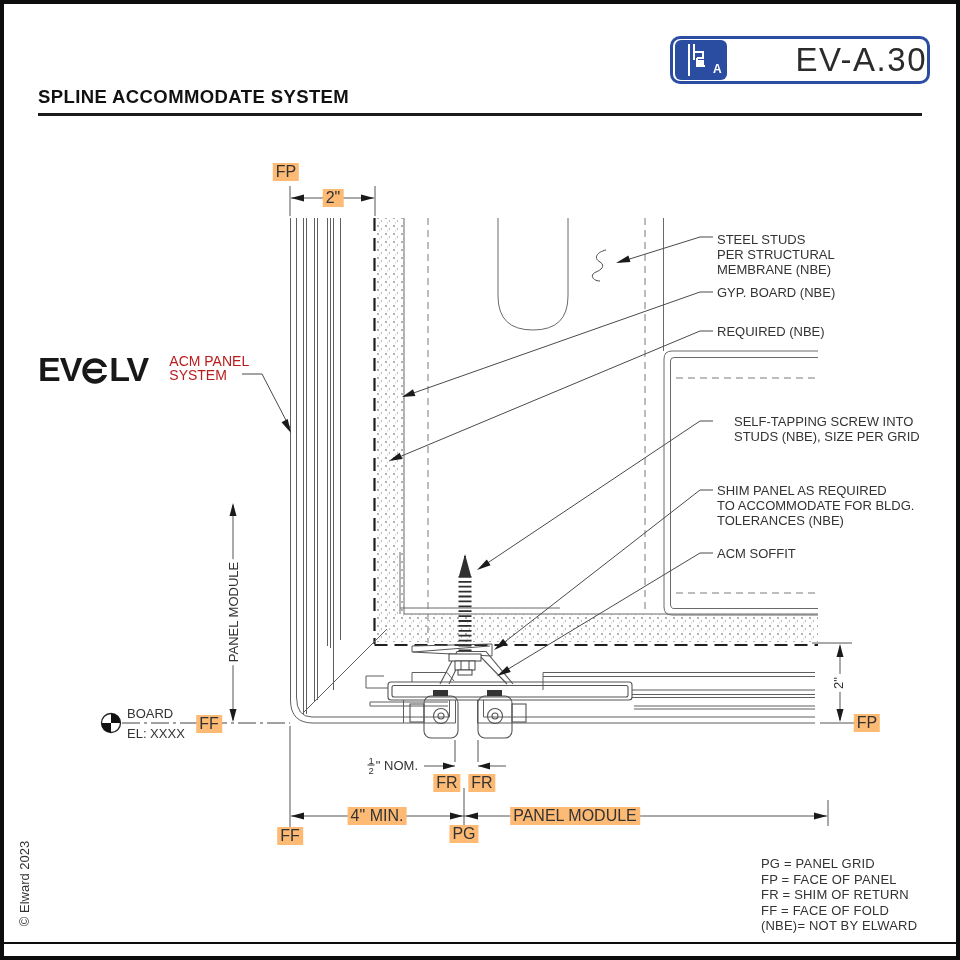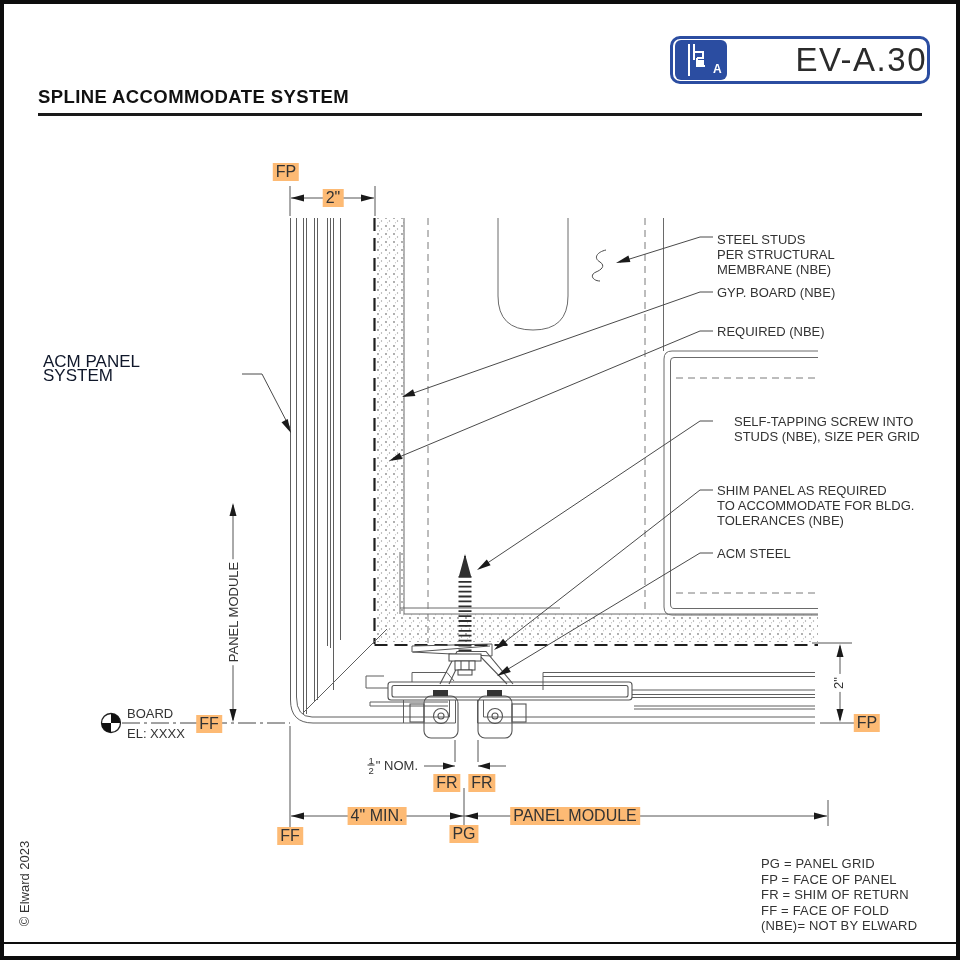--- a/index.html
+++ b/index.html
@@ -8,21 +8,21 @@
   .bottomrule{position:absolute;left:4px;right:4px;top:942px;height:2px;background:#0d0d0d;z-index:49;}
   #page-title{position:absolute;left:38px;top:86px;font-size:18.5px;font-weight:bold;letter-spacing:.4px;color:#111;}
   .title-underline{position:absolute;left:38px;top:113px;width:884px;height:2.5px;background:#1a1a1a;}
   
   .badge{position:absolute;left:670px;top:36px;width:260px;height:48px;border:3px solid #2b4da1;border-radius:10px;background:#fff;display:flex;align-items:center;box-sizing:border-box;}
   .badge-icon{width:52px;height:40px;margin-left:2px;background:#2b4da1;border-radius:6px;position:relative;flex:0 0 auto;}
   .badge-code{flex:1;text-align:right;font-size:33px;color:#2b2b2b;letter-spacing:1.5px;}
   
   .logo{position:absolute;left:38px;top:352px;display:flex;align-items:flex-start;}
   .logo-word{font-size:34px;font-weight:800;letter-spacing:-1px;color:#181818;line-height:34px;display:flex;align-items:center;}
-  .logo-tag{margin-left:5px;margin-top:3px;font-size:17px;line-height:13.5px;color:#0f172a;}
+  .logo-tag{margin-left:21px;margin-top:3px;font-size:14px;line-height:13.5px;color:#b91c1c;}
   
   .lbl{position:absolute;font-size:13px;color:#333;line-height:15px;white-space:nowrap;}
   .dimlbl{position:absolute;transform:translate(-50%,-50%);background:#fdba74;padding:0 3px;font-size:16px;color:#333;white-space:nowrap;z-index:5;}
   .dimlbl-r{position:absolute;transform:translate(-100%,-50%);background:#fff;padding:0 3px;font-size:13px;color:#333;white-space:nowrap;z-index:5;display:flex;align-items:center;}
   .rot{position:absolute;transform:translate(-50%,-50%) rotate(-90deg);background:#fff;padding:0 3px;font-size:13px;color:#333;white-space:nowrap;z-index:5;}
   .frac{display:inline-flex;flex-direction:column;align-items:center;font-size:9.5px;line-height:9px;margin-right:1px;}
   .frac .num{border-bottom:1px solid #333;padding:0 1px;}
   .copyright{position:absolute;left:-36px;top:876px;transform:rotate(-90deg);transform-origin:center;width:120px;text-align:center;font-size:13px;color:#333;}
   svg{position:absolute;left:0;top:0;}
   .legend{position:absolute;left:761px;top:856px;font-size:13px;color:#333;line-height:15.6px;letter-spacing:.2px;}
@@ -46,20 +46,29 @@
           <path d="M22,18 V26 H30"></path>
         <rect x="22" y="20" width="7" height="6" fill="#fff" stroke="none"></rect>
       </g>
       <text x="38" y="33" font-size="12" font-weight="bold" fill="#fff" font-family="Liberation Sans, sans-serif">A</text>
     </svg>
   </div>
   <div class="badge-code">EV-A.30</div>
 </div>
 
 <div class="logo">
+  <div class="logo-word">
+    <span>EV</span>
+    <svg width="26" height="26" viewBox="0 0 26 26" style="position:static;margin:4px 1px 0 1px">
+      <circle cx="13" cy="13" r="10.5" fill="none" stroke="#181818" stroke-width="4.4"></circle>
+      <rect x="19" y="9" width="8" height="8" fill="#fff"></rect>
+      <rect x="5" y="10.8" width="15" height="4.4" fill="#181818"></rect>
+    </svg>
+    <span>LV</span>
+  </div>
   <div class="logo-tag">
     <div>ACM PANEL</div>
     <div>SYSTEM</div>
   </div>
 </div>
 
 <svg width="960" height="960" viewBox="0 0 960 960">
   <defs>
     <pattern id="dots" patternUnits="userSpaceOnUse" width="8" height="8">
       <circle cx="2" cy="2" r="0.9" fill="#8a8a8a"></circle>
@@ -251,21 +260,21 @@
 <div class="lbl" style="left:717px;top:324px">REQUIRED  (NBE)</div>
 <div class="lbl" style="left:734px;top:414px">
   <div>SELF-TAPPING SCREW INTO</div>
   <div>STUDS (NBE), SIZE PER GRID</div>
 </div>
 <div class="lbl" style="left:717px;top:483px">
   <div>SHIM PANEL AS REQUIRED</div>
   <div>TO ACCOMMODATE FOR BLDG.</div>
   <div>TOLERANCES  (NBE)</div>
 </div>
-<div class="lbl" style="left:717px;top:546px">ACM STEEL</div>
+<div class="lbl" style="left:717px;top:546px">ACM SOFFIT</div>
 
 <div class="dimlbl" style="left:333px;top:198px">2"</div>
 <div class="rot" style="left:233px;top:612px">PANEL MODULE</div>
 <div class="dimlbl" style="left:377px;top:816px">4" MIN.</div>
 <div class="dimlbl" style="left:575px;top:816px">PANEL MODULE</div>
 <div class="rot" style="left:838px;top:683px">2"</div>
 <div class="dimlbl-r" style="left:421px;top:765px">
   <span class="frac">
     <span class="num">1</span>
     <span class="den">2</span>

